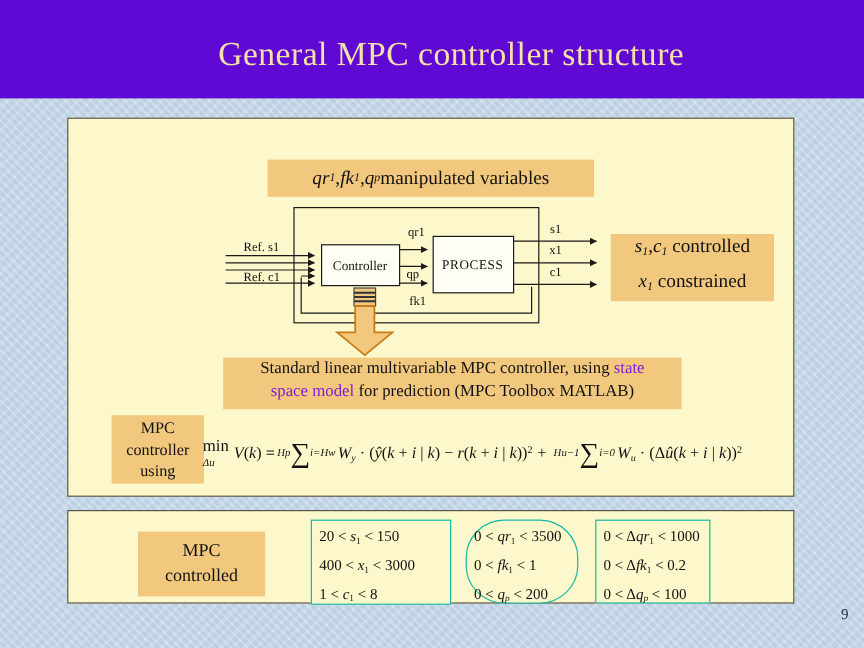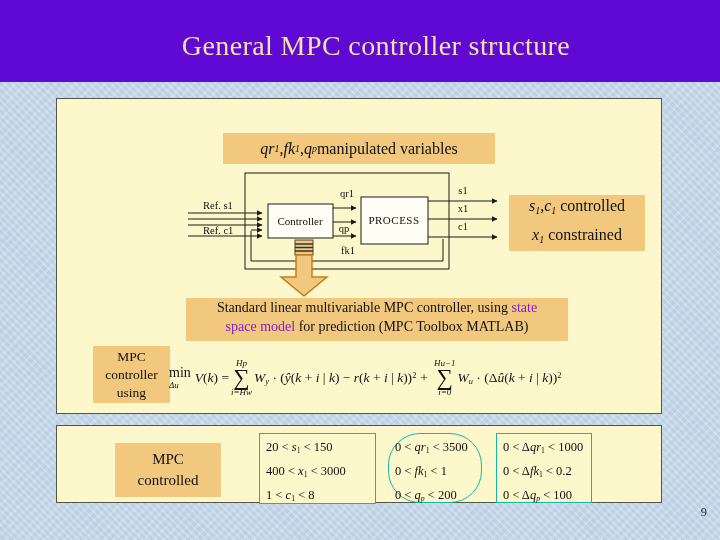--- a/index.html
+++ b/index.html
@@ -25,21 +25,21 @@
   .indexlbl{left:36px;top:247px;width:77px;height:57px;display:flex;flex-direction:column;align-items:center;justify-content:center;font-size:13.5px;line-height:18px;text-align:center;}
   .conslbl{left:58px;top:17px;width:106px;height:54px;display:flex;flex-direction:column;align-items:center;justify-content:center;font-size:15px;line-height:21px;}
   .consbox{position:absolute;border:1px solid #14b8a6;font-size:12.5px;line-height:21px;padding:3px 0 0 6px;white-space:nowrap;background:#fdf8cc;}
   .cb1{left:202px;top:7px;width:109px;height:66px;}
   .cb2{left:331px;top:7px;width:86px;height:65px;border-radius:32px;}
   .cb3{left:439px;top:7px;width:88px;height:65px;}
   .formula{position:absolute;left:112px;top:250px;width:496px;height:58px;display:flex;align-items:center;font-size:13.5px;white-space:nowrap;}
   .minwrap{display:inline-flex;flex-direction:column;align-items:flex-start;margin-right:4px;line-height:1;}
   .minwrap .m{font-size:14px;}
   .minsub{font-size:9px;font-style:italic;margin-top:1px;}
-  .sumwrap{display:inline-flex;flex-direction:column;align-items:center;line-height:1;margin:0 2px;}
+  .sumwrap{display:inline-flex;flex-direction:row;align-items:center;line-height:1;margin:0 2px;}
   .lim{font-size:9px;font-style:italic;}
   .sigma{font-size:23px;line-height:.85;}
   .plus{margin:0 4px;}
   .it{font-style:italic;}
   .sb{font-size:.62em;vertical-align:-.28em;}
   .sp{font-size:.62em;vertical-align:.5em;}
   .lnk{color:#8021cf;}
   .diagram{position:absolute;left:0;top:0;}
   .diagram text{font-family:"Liberation Serif",serif;fill:#111;}
   .pagenum{position:absolute;right:13px;top:505px;font-size:12.5px;color:#2b2b4f;}

